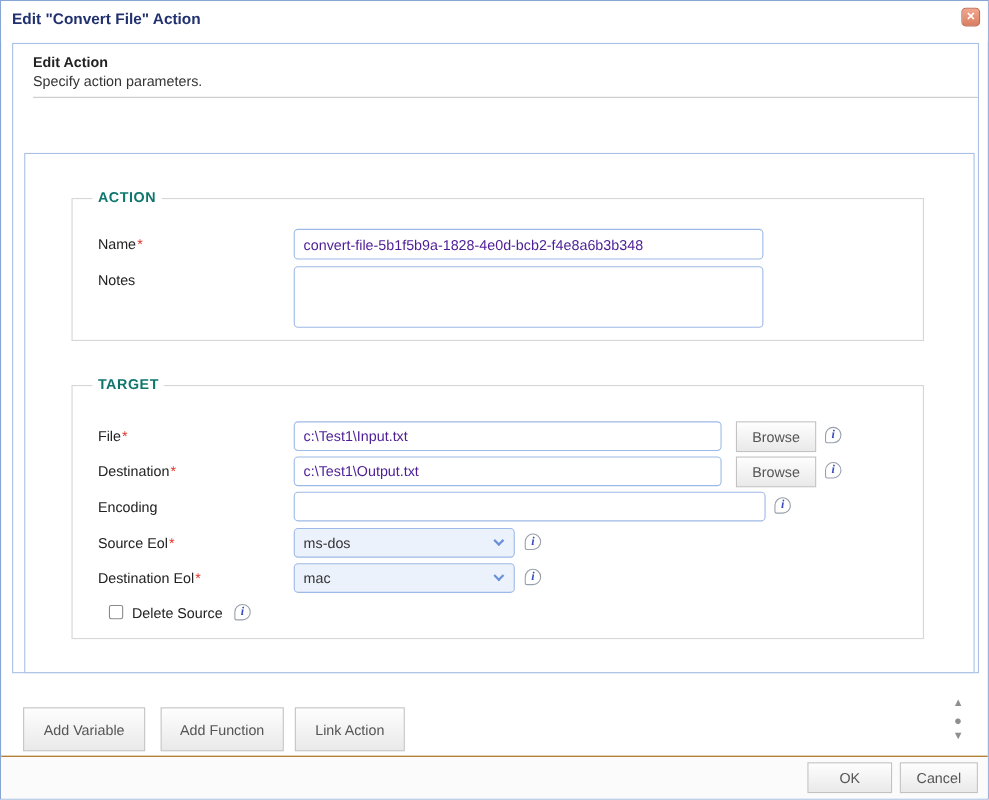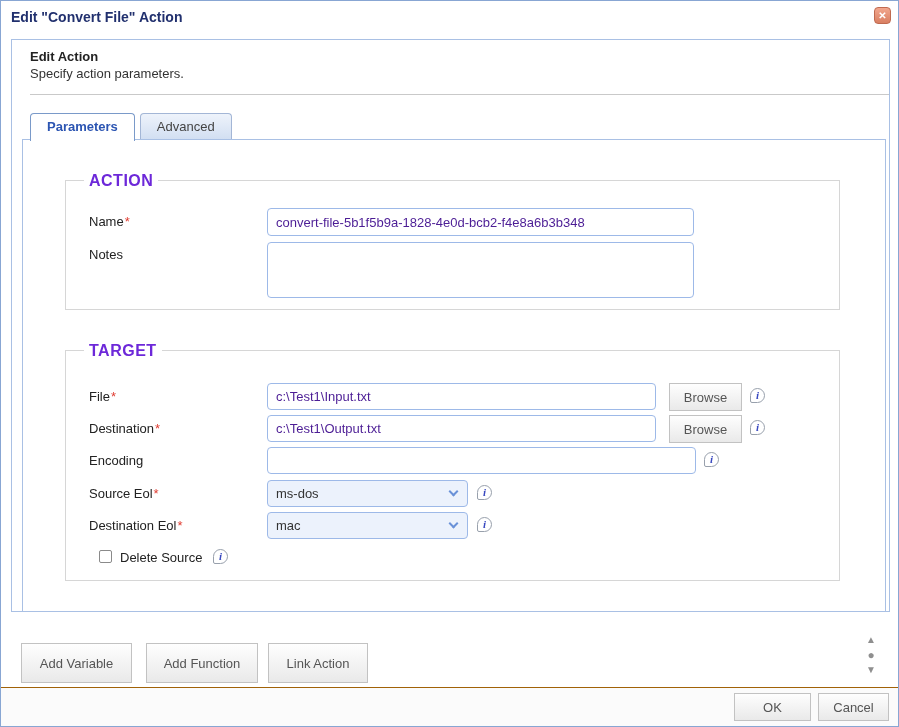--- a/index.html
+++ b/index.html
@@ -11,39 +11,39 @@
   .titlebar { position:absolute; left:0; top:0; width:100%; height:37px; background:#fff; }
   .title { position:absolute; left:10px; top:8px; font-size:14px; font-weight:bold; color:#21306e; }
   .close-btn { position:absolute; right:7px; top:6px; width:17px; height:17px; border-radius:4px;
                border:1px solid #c06a50; background:linear-gradient(#f2a78e,#d97f62);
                color:#fff; font-size:10px; font-weight:bold; text-align:center; line-height:15px;
                cursor:pointer; }
 
   
   .main-panel { position:absolute; left:10px; top:38px; width:879px; height:573px;
                 border:1px solid #a9c0e4; background:#fff; }
-  .header-block { position:absolute; left:18px; top:9px; right:0; padding-bottom:13px;
+  .header-block { position:absolute; left:18px; top:9px; right:0; padding-bottom:7px;
                   border-bottom:1px solid #c9c9c9; }
   .hdr-title { font-size:13px; font-weight:bold; color:#222; }
   .hdr-sub { font-size:13px; color:#333; margin-top:2px; }
 
   
   .tabs { position:absolute; left:18px; top:73px; display:flex; gap:5px; z-index:2; }
   .tab { height:26px; padding:0 16px; font-size:13px; line-height:25px; text-align:center;
          border:1px solid #a3b6d6; border-bottom:none; border-radius:4px 4px 0 0;
          background:linear-gradient(#eef3fb,#d2dff2); color:#444; cursor:pointer; }
   .tab.active { height:28px; background:#fff; border-color:#7a9ac9; font-weight:bold;
                 color:#2c55b2; margin-bottom:-2px; }
   .tab-content { position:absolute; left:10px; top:99px; width:864px; height:473px;
                  border:1px solid #a9c0e4; background:#fff; z-index:1; }
 
   
   .group { position:absolute; border:1px solid #d6d6d6; background:#fff; }
   .legend { position:absolute; top:-9px; left:18px; padding:0 5px; background:#fff;
-            font-size:16px; font-weight:bold; color:#6d28d9; letter-spacing:0.5px; }
+            font-size:13px; font-weight:bold; color:#0f766e; letter-spacing:0.5px; }
   .fld-label { position:absolute; font-size:13px; color:#222; white-space:nowrap; }
   .req { color:#e03c31; margin-left:1px; }
 
   .text-input { position:absolute; height:28px; border:1px solid #9db9e8; border-radius:4px;
                 padding:0 8px; font-size:13px; color:#4c1d95; font-family:"Liberation Sans",sans-serif;
                 background:#fff; outline:none; }
   .notes-area { position:absolute; border:1px solid #9db9e8; border-radius:4px; resize:none;
                 padding:4px 8px; font-size:13px; color:#333; font-family:"Liberation Sans",sans-serif;
                 outline:none; }
   .select-box { position:absolute; height:27px; border:1px solid #9db9e8; border-radius:4px;
@@ -89,24 +89,20 @@
     <div class="close-btn">✕</div>
   </div>
 
   <div class="main-panel">
 
     <div class="header-block">
       <div class="hdr-title">Edit Action</div>
       <div class="hdr-sub">Specify action parameters.</div>
     </div>
 
-    <div class="tabs">
-      <div class="tab active">Parameters</div>
-      <div class="tab">Advanced</div>
-    </div>
 
     <div class="tab-content">
 
       <div class="group" style="left:42px; top:40px; width:775px; height:130px;">
         <span class="legend">ACTION</span>
 
         <label class="fld-label" style="left:23px; top:33px;text-align:right;"><span>Name</span><span class="req">*</span></label>
         <input class="text-input" style="left: 201px; top: 27px; width: 427px;" value="convert-file-5b1f5b9a-1828-4e0d-bcb2-f4e8a6b3b348">
 
         <label class="fld-label" style="left:23px; top:66px;">Notes</label>

